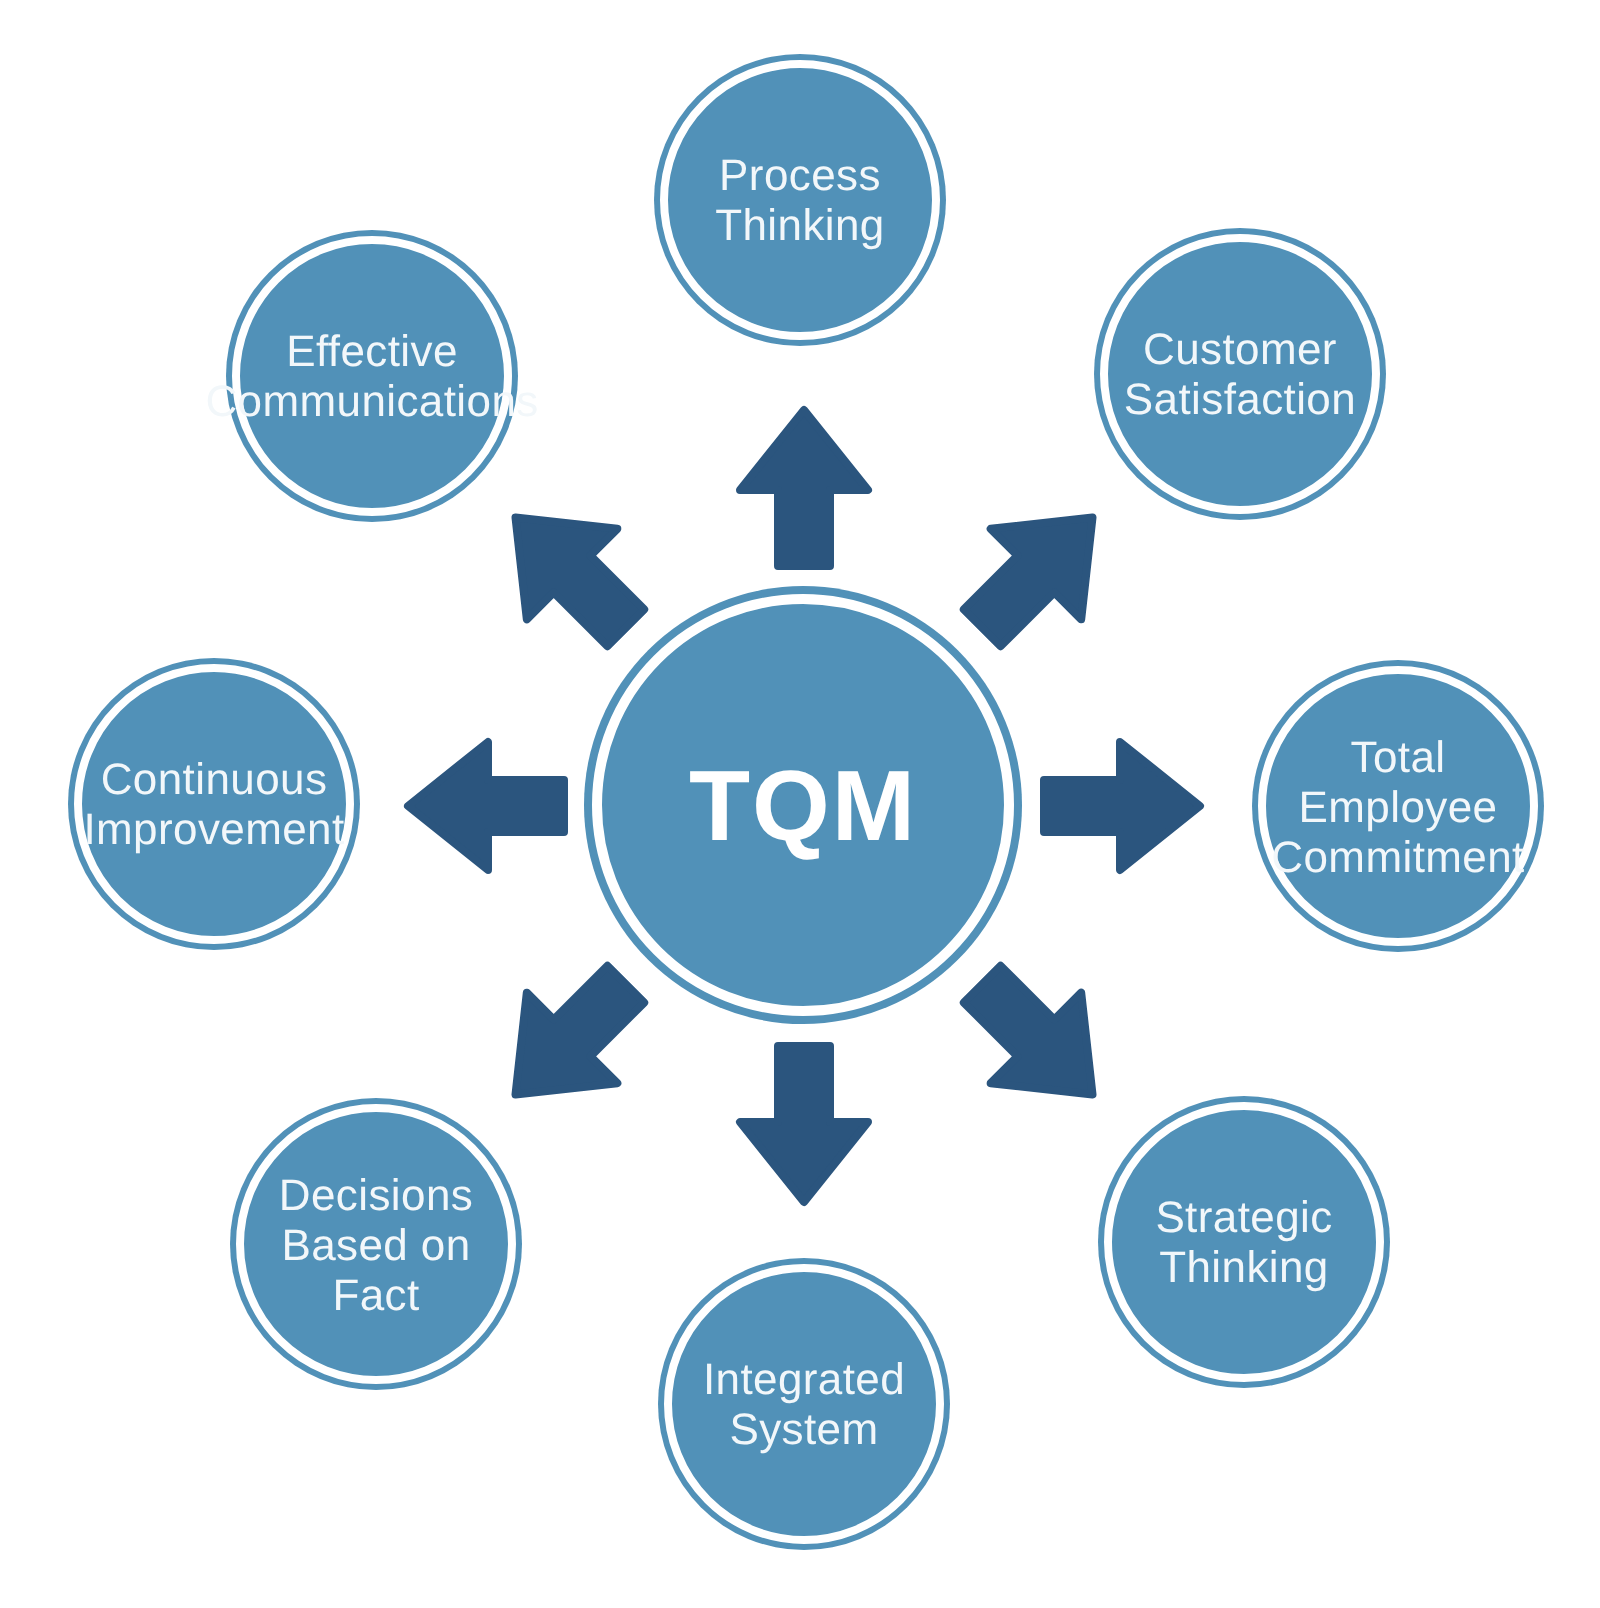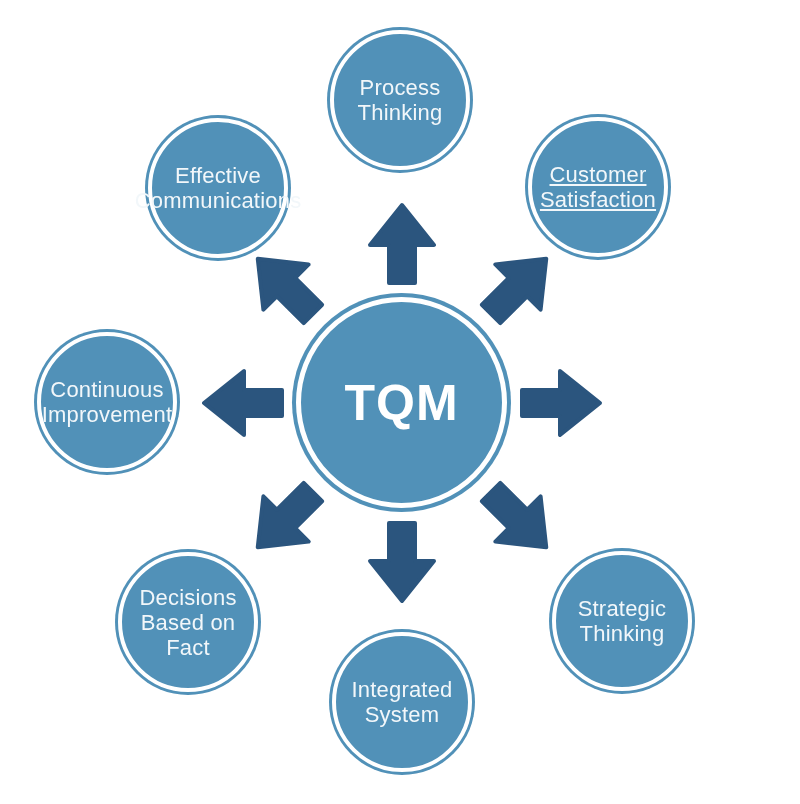--- a/index.html
+++ b/index.html
@@ -33,27 +33,27 @@
     left:296px;top:297px;
     background:var(--fill);
     border:5px solid var(--ring);
     border-radius:50%;
     box-shadow:0 0 0 4px var(--fill);
     display:flex;align-items:center;justify-content:center;
     color:#ffffff;
     font-size:50px;font-weight:bold;letter-spacing:1px;
   }
   .n-top{left:330px;top:30px;}
-  .n-topright{left:528px;top:117px;text-decoration:underline;}
+  .n-topright{left:550px;top:117px;}
   .n-right{left:629px;top:333px;}
   .n-bottomright{left:552px;top:551px;}
   .n-bottom{left:332px;top:632px;}
   .n-bottomleft{left:118px;top:552px;}
   .n-left{left:37px;top:332px;}
-  .n-topleft{left:116px;top:118px;margin-left:32px;}
+  .n-topleft{left:116px;top:118px;}
   
   .arrow{
     position:absolute;
     left:402px;top:403px;
     width:70px;height:84px;
     transform:translate(-50%,-50%) rotate(var(--a)) translateY(calc(-1 * var(--d)));
   }
   .arrow svg{display:block;width:70px;height:84px;}
   .a-up{--a:0deg;--d:159px;}
   .a-upright{--a:45deg;--d:165px;}
@@ -115,20 +115,25 @@
   </div>
 
   <div class="node n-top">
     <span>Process
 Thinking</span>
   </div>
   <div class="node n-topright">
     <span>Customer
 Satisfaction</span>
   </div>
+  <div class="node n-right">
+    <span>Total
+Employee
+Commitment</span>
+  </div>
   <div class="node n-bottomright">
     <span>Strategic
 Thinking</span>
   </div>
   <div class="node n-bottom">
     <span>Integrated
 System</span>
   </div>
   <div class="node n-left">
     <span>Continuous

